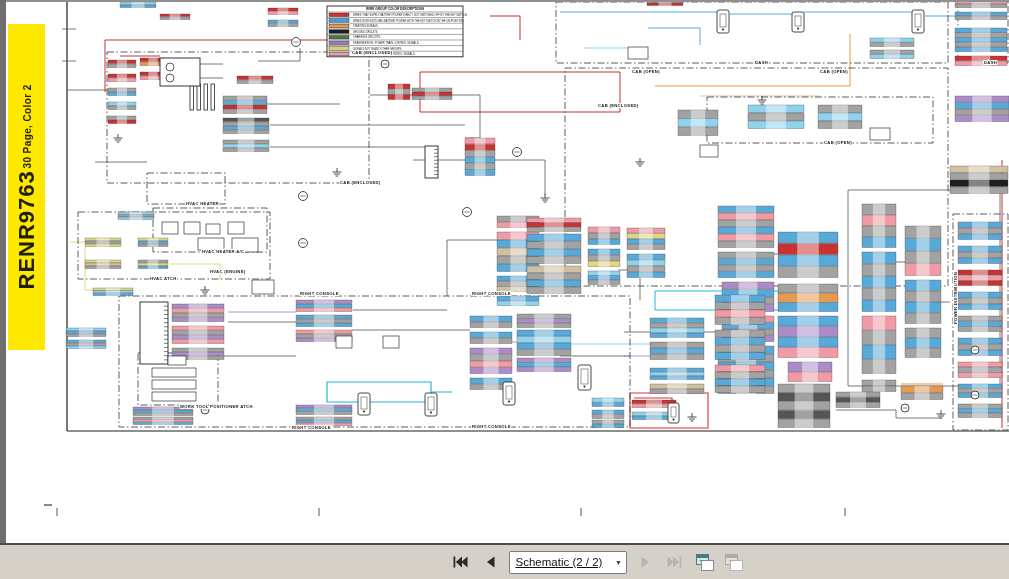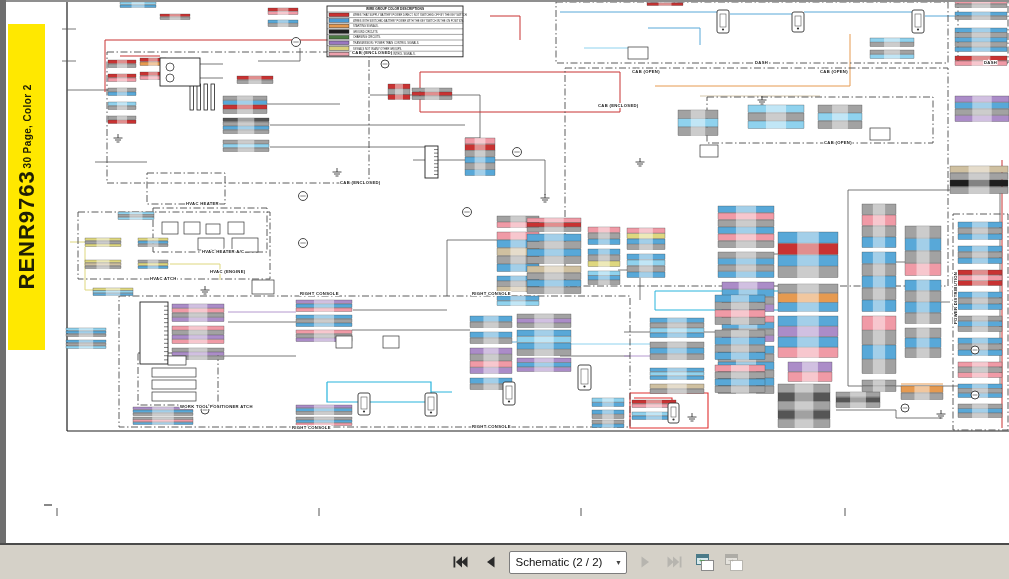--- a/index.html
+++ b/index.html
@@ -15,21 +15,21 @@
   #banner .subtitle{font-size:10px;font-weight:bold;letter-spacing:.4px;}
   #schem{position:absolute;left:0;top:0;}
   #page-bottom-edge{position:absolute;left:0;top:543px;width:1009px;height:2px;background:#4b4b4b;}
   #toolbar{position:absolute;left:0;top:545px;width:1009px;height:34px;background:#d5d1c8;
            display:flex;align-items:center;justify-content:center;}
   #toolbar .group{display:flex;align-items:center;gap:9px;transform:translateX(92px);}
   .tbtn{width:20px;height:20px;display:flex;align-items:center;justify-content:center;
         background:transparent;border:none;padding:0;cursor:pointer;}
   .combo{height:21px;width:116px;background:#ffffff;border:1px solid #7d7d7d;border-radius:2px;
          display:flex;align-items:center;overflow:hidden;cursor:pointer;}
-  .combo .txt{font-size:11.5px;color:#111;padding-left:6px;white-space:nowrap;flex:1 1 auto;overflow:hidden;}
+  .combo .txt{font-size:11.5px;color:#111;padding-left:6px;white-space:nowrap;flex:1 1 auto;overflow:hidden;text-decoration:underline;}
   .combo .arrow{flex:0 0 14px;font-size:7px;color:#444;text-align:center;}
   .winicon{width:20px;height:18px;position:relative;background:transparent;border:none;padding:0;cursor:pointer;}
   .winicon .back{position:absolute;left:2px;top:1px;width:11px;height:9px;border:1px solid #4a7a88;background:#d7e8ec;}
   .winicon .back .bar{position:absolute;left:0;top:0;width:100%;height:3px;background:#4a7a88;}
   .winicon .front{position:absolute;left:7px;top:7px;width:11px;height:9px;border:1px solid #8a8a8a;background:#fff;}
   .winicon .arr{position:absolute;left:4px;top:2px;font-size:9px;line-height:9px;color:#3a9a3a;font-weight:bold;}
   .winicon.disabled .back{border-color:#aeaca6;background:#e4e2dc;}
   .winicon.disabled .back .bar{background:#aeaca6;}
   .winicon.disabled .front{border-color:#b8b6b0;}
   .winicon.disabled .arr{color:#aeaca6;}

